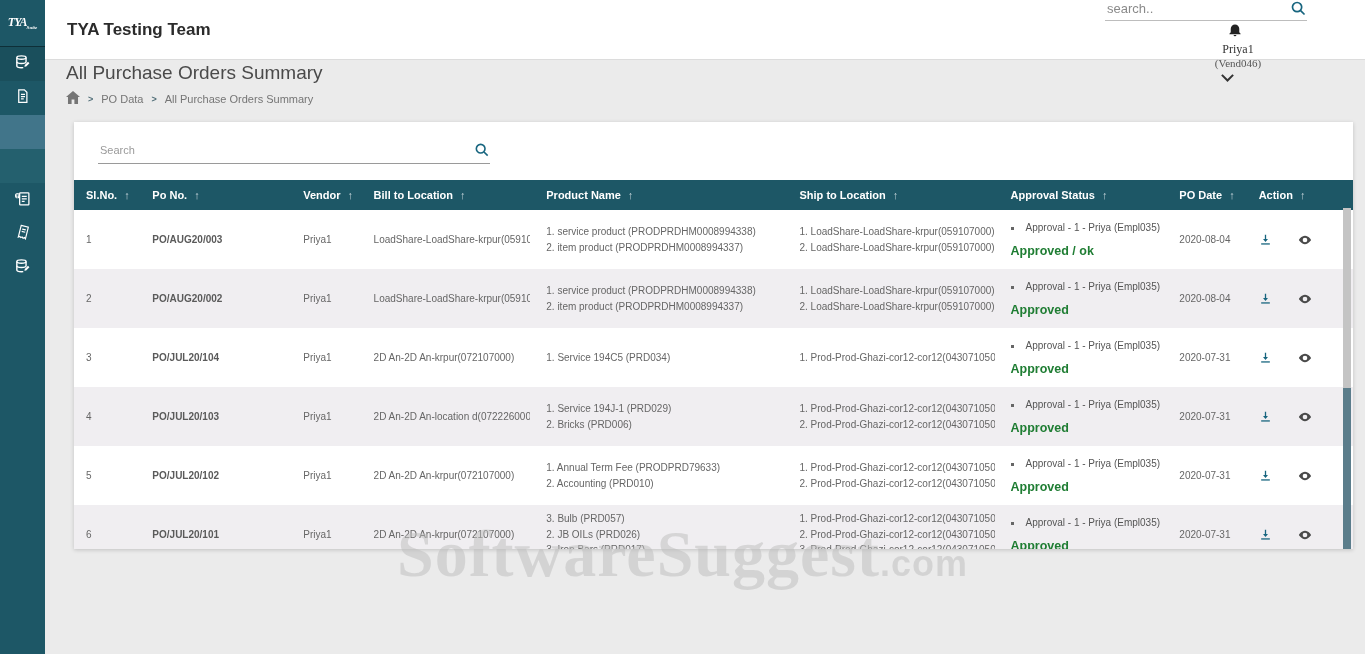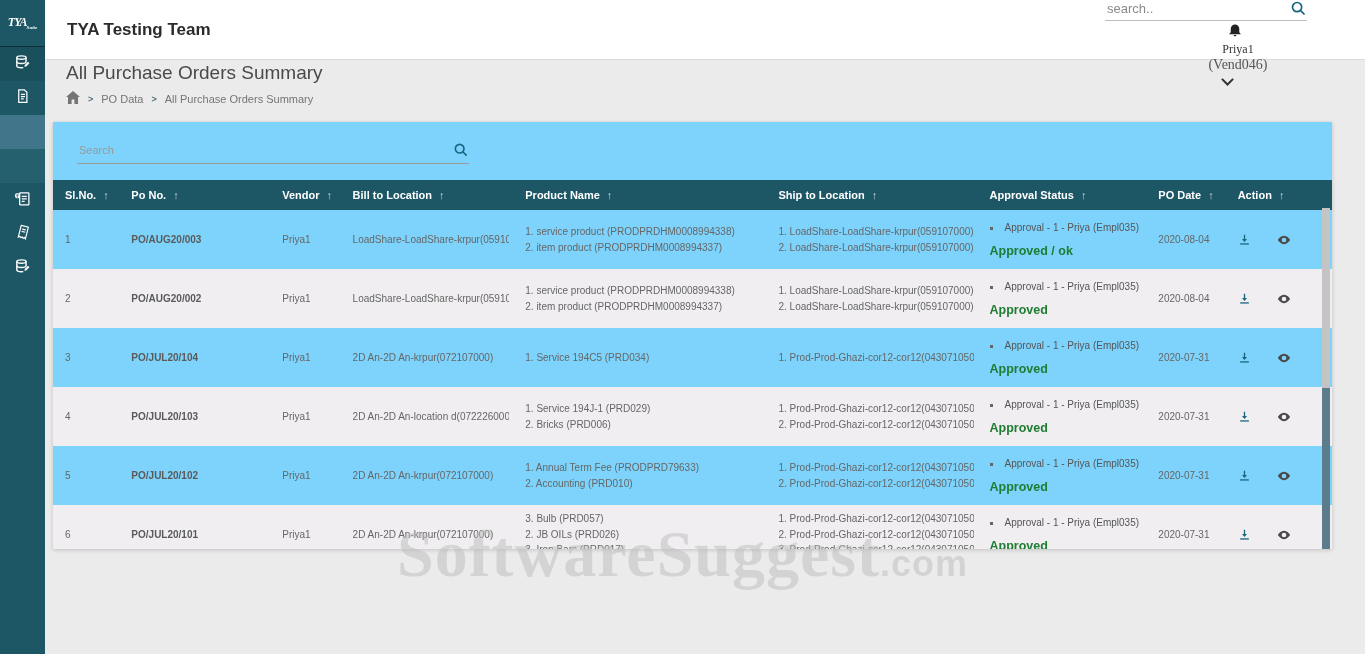--- a/index.html
+++ b/index.html
@@ -25,33 +25,33 @@
   .topbar-right { margin-left:auto; display:flex; align-items:center; height:100%;flex-direction:column; }
   .search-wrap { display:flex; align-items:center; width:202px; border-bottom:1px solid #bdbdbd;
     padding-bottom:3px; margin-right:58px; }
   .search-top { border:none; outline:none; flex:1; font-size:13px; color:#757575; background:transparent; }
   .search-top::placeholder { color:#8a8a8a; }
   .vdiv { width:1px; height:46px; background:#e3e3e3; }
   .bell-wrap { padding:0 22px; display:flex; align-items:center; cursor:pointer; }
   .user-wrap { display:flex; flex-direction:column; align-items:center; padding:0 20px 0 26px;
     font-family:"Liberation Serif", serif; cursor:pointer; }
   .user-name { font-size:12px; color:#333; }
-  .user-code { font-size:14px; color:#555; }
+  .user-code { font-size:11px; color:#555; }
   .chev-wrap { margin-right:16px; cursor:pointer; display:flex; align-items:center; }
 
   
   .main { position:absolute; left:45px; top:47px; right:0; bottom:0; background:#ebebeb; }
   .page-title { margin:15px 0 0 21px; font-size:19px; font-weight:normal; color:#4a4a4a; }
   .breadcrumb { margin:7px 0 0 21px; display:flex; align-items:center; gap:8px;
     font-size:11px; color:#757575; }
   .crumb { cursor:pointer; }
   .crumb-sep { color:#4f6d77; font-size:9px; font-weight:bold; }
 
   
-  .card { position:absolute; left:8px; top:75px; width:1279px; height:427px; background:#7dd3fc;
+  .card { position:absolute; left:29px; top:75px; width:1279px; height:427px; background:#ffffff;
     box-shadow:0 1px 4px rgba(0,0,0,.18); overflow:hidden; }
   .card-search { display:flex; align-items:center; margin:20px 0 0 24px; width:392px;
     border-bottom:1px solid #9a9a9a; padding-bottom:5px; }
   .search-table { border:none; outline:none; flex:1; font-size:11px; color:#555; background:transparent; }
   .search-table::placeholder { color:#9a9a9a; }
 
   table { width:100%; border-collapse:collapse; table-layout:fixed; margin-top:16px; }
   thead th { background:#1d5766; color:#fff; font-size:11px; font-weight:bold; text-align:left;
     padding:9px 8px; white-space:nowrap; overflow:hidden; cursor:pointer;margin-top:35px; }
   thead th:first-child { padding-left:12px; }

